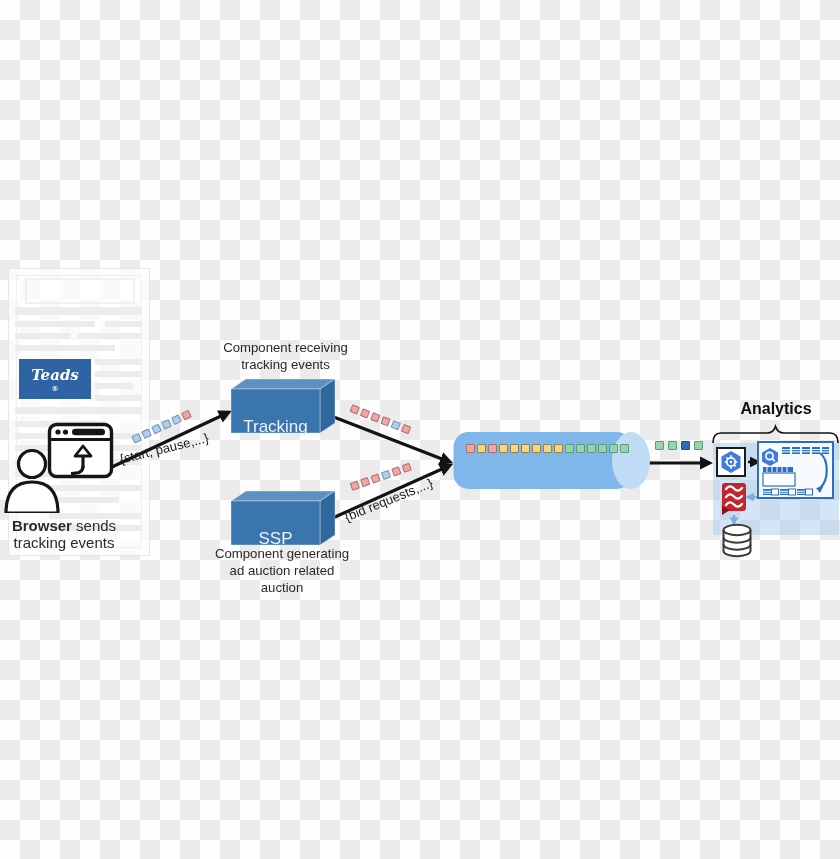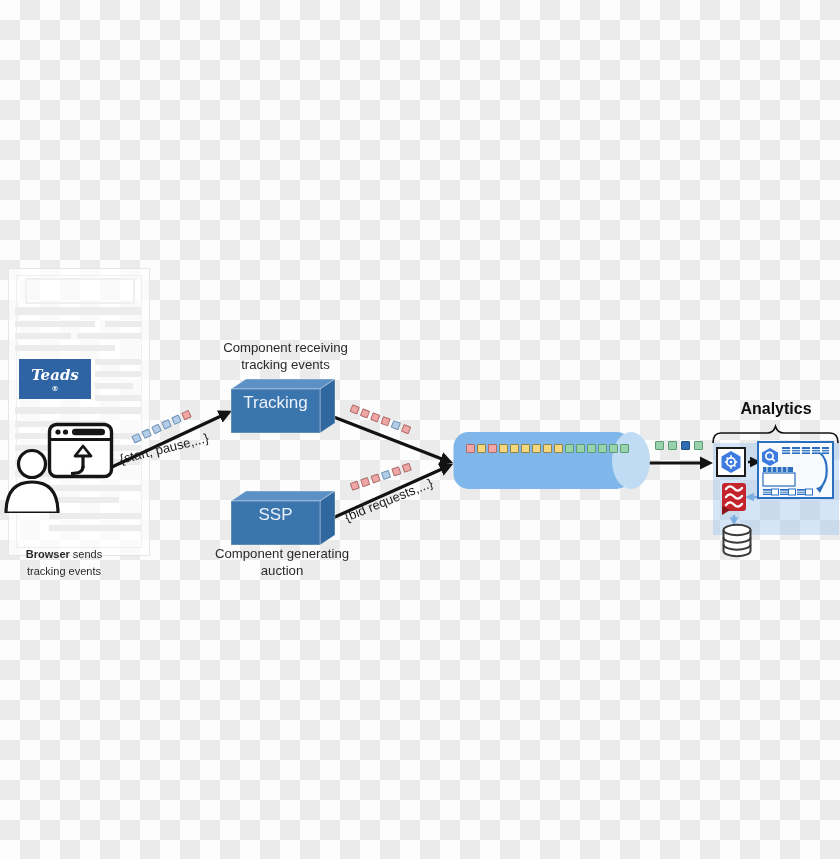--- a/index.html
+++ b/index.html
@@ -16,21 +16,21 @@
   .teads-logo{position:absolute;left:10px;top:90px;width:72px;height:40px;background:var(--brand-blue);
     display:flex;align-items:center;justify-content:center;color:#fff;
     font-family:"DejaVu Serif",serif;font-style:italic;font-weight:bold;font-size:15px;flex-direction:column;}
   .teads-logo sup{font-size:7px;font-style:normal;}
   
   .caption{position:absolute;color:#2a2a2a;font-size:13.2px;line-height:17px;text-align:center;z-index:6;}
   .flow-label{position:absolute;font-size:13px;color:#1c1c1c;white-space:nowrap;
     transform-origin:left center;z-index:6;}
   
   .box3d{position:absolute;width:108px;height:58px;z-index:4;}
-  .box3d .face-label{position:absolute;left:2px;top:4px;width:89px;height:44px;
+  .box3d .face-label{position:absolute;left:2px;top:28px;width:89px;height:44px;
     display:flex;align-items:center;justify-content:center;color:#eaf2fb;}
   
   .sq-row{position:absolute;display:flex;gap:3px;transform-origin:left center;z-index:6;}
   .sq{width:8px;height:8px;border:1.4px solid;box-sizing:border-box;border-radius:1px;flex:0 0 auto;}
   .sq-row.lg .sq{width:9px;height:9px;}
   .sq-row.queue{gap:2px;}
   .sq-row.exit{gap:4px;}
   
   .cyl-label{position:absolute;left:453px;top:456px;width:178px;text-align:center;
     color:rgba(255,255,255,.96);font-size:19px;z-index:5;}
@@ -110,21 +110,21 @@
     <rect x="2.5" y="2.5" width="62" height="52" rx="7" fill="#fff" stroke="#151515" stroke-width="3.4"></rect>
     <line x1="2.5" y1="17.5" x2="64.5" y2="17.5" stroke="#151515" stroke-width="3"></line>
     <circle cx="11" cy="10" r="2.6" fill="#151515"></circle>
     <circle cx="18.5" cy="10" r="2.6" fill="#151515"></circle>
     <rect x="25" y="6.8" width="33" height="6.4" rx="3.2" fill="#151515"></rect>
     <path d="M36,46 L36,26" stroke="#151515" stroke-width="3.2" fill="none"></path>
     <path d="M28,34 L36,24 L44,34 Z" fill="#fff" stroke="#151515" stroke-width="2.8" stroke-linejoin="round"></path>
     <path d="M36,44 C36,50.5 31,51.5 24,51.5" stroke="#151515" stroke-width="3.2" fill="none"></path>
   </svg>
 
-  <div class="caption" style="left:0;top:546px;width:128px;font-size:11px">
+  <div class="caption" style="left:0;top:517px;width:128px;font-size:15px">
     <div><b>Browser</b><span> sends</span></div>
     <div>tracking events</div>
   </div>
 
   <div class="sq-row" style="left:133px;top:436px;transform:rotate(-25deg)">
       <span class="sq" style="background: rgb(179, 205, 232); border-color: rgb(109, 144, 180);"></span>
       <span class="sq" style="background: rgb(179, 205, 232); border-color: rgb(109, 144, 180);"></span>
       <span class="sq" style="background: rgb(179, 205, 232); border-color: rgb(109, 144, 180);"></span>
       <span class="sq" style="background: rgb(179, 205, 232); border-color: rgb(109, 144, 180);"></span>
       <span class="sq" style="background: rgb(179, 205, 232); border-color: rgb(109, 144, 180);"></span>
@@ -157,20 +157,21 @@
   <div class="box3d" style="left:229px;top:489px">
     <svg width="108" height="58">
       <polygon points="2,12 17,2 106,2 91,12" fill="var(--box-top)" stroke="#ffffff" stroke-opacity=".35"></polygon>
       <polygon points="91,12 106,2 106,46 91,56" fill="var(--box-side)" stroke="#ffffff" stroke-opacity=".35"></polygon>
       <rect x="2" y="12" width="89" height="44" fill="var(--box-front)" stroke="#ffffff" stroke-opacity=".35"></rect>
     </svg>
     <div class="face-label" style="font-size:17px">SSP</div>
   </div>
   <div class="caption" style="left:196px;top:545px;width:172px">
     <div>Component generating</div>
+    <div>ad auction related</div>
     <div>auction</div>
   </div>
 
   <div class="sq-row" style="left:351px;top:483px;transform:rotate(-19deg)">
       <span class="sq" style="background: rgb(240, 166, 164); border-color: rgb(171, 108, 106);"></span>
       <span class="sq" style="background: rgb(240, 166, 164); border-color: rgb(171, 108, 106);"></span>
       <span class="sq" style="background: rgb(240, 166, 164); border-color: rgb(171, 108, 106);"></span>
       <span class="sq" style="background: rgb(179, 205, 232); border-color: rgb(109, 144, 180);"></span>
       <span class="sq" style="background: rgb(240, 166, 164); border-color: rgb(171, 108, 106);"></span>
       <span class="sq" style="background: rgb(240, 166, 164); border-color: rgb(171, 108, 106);"></span>

